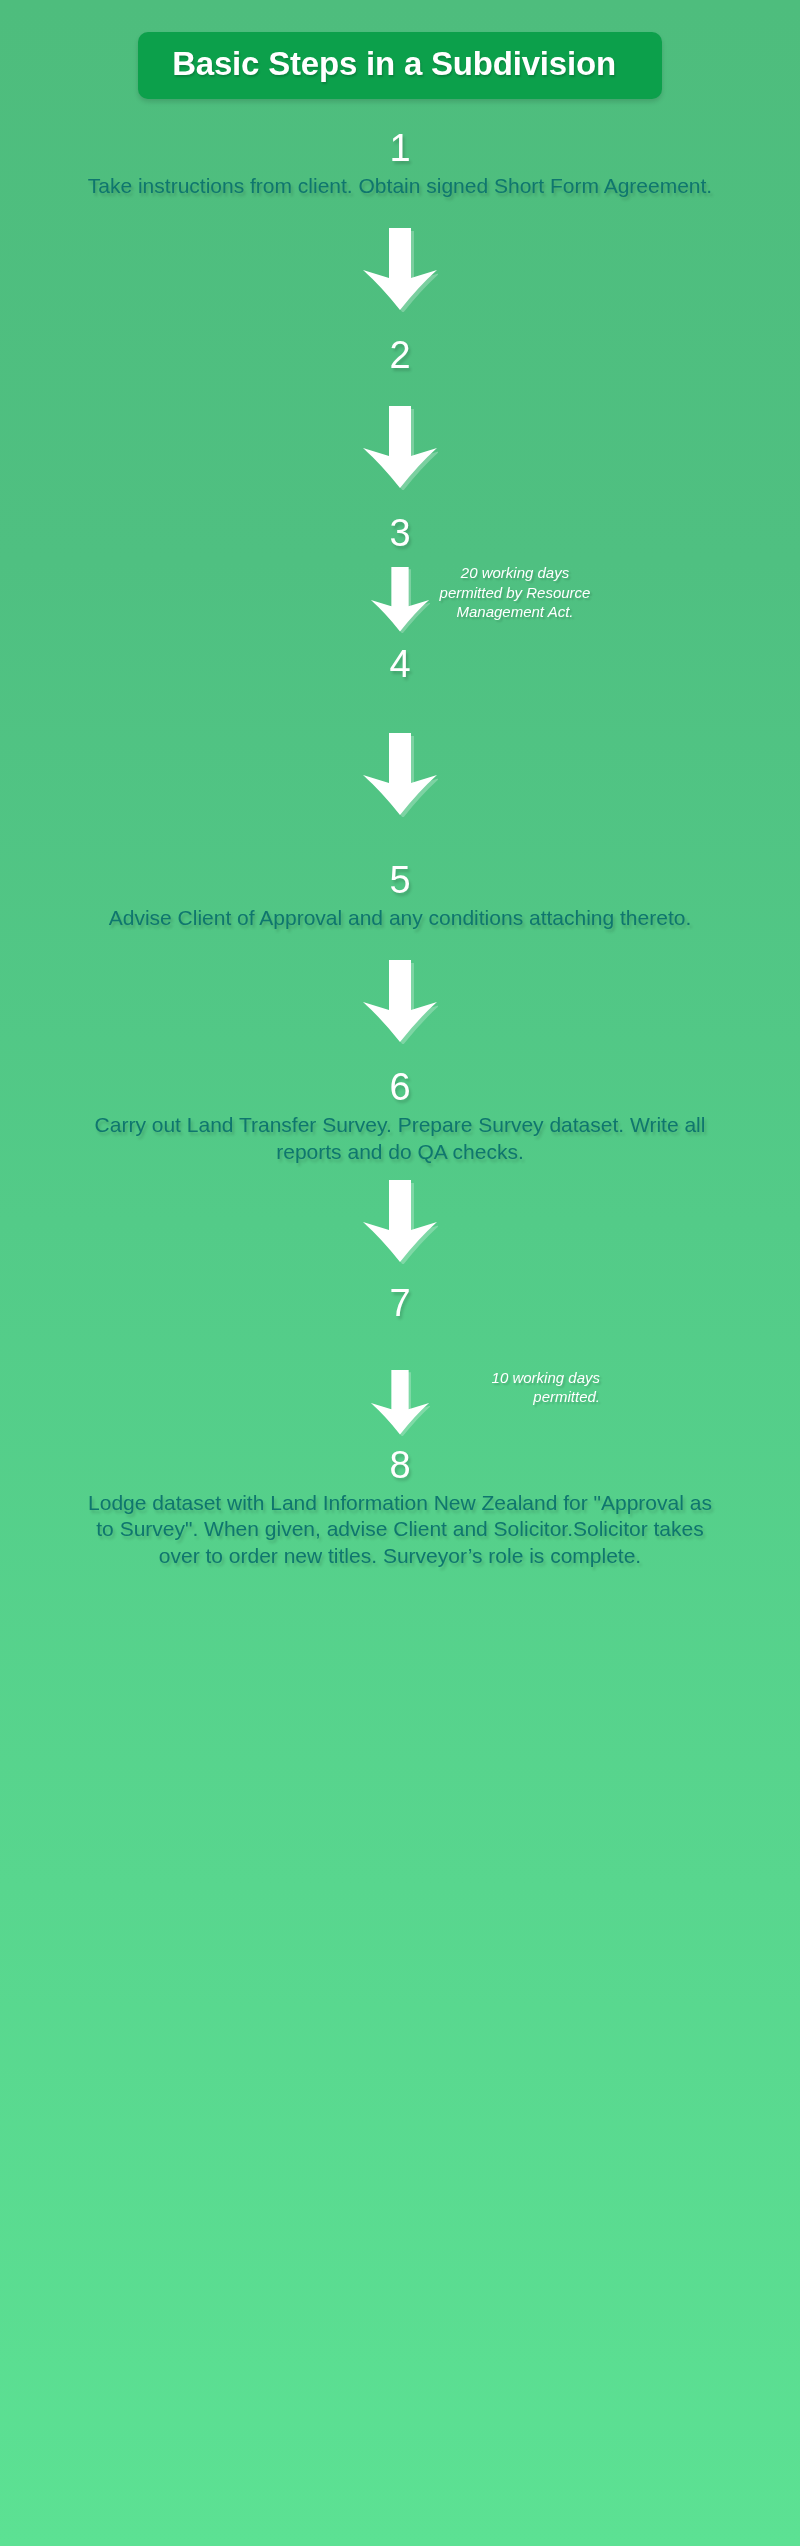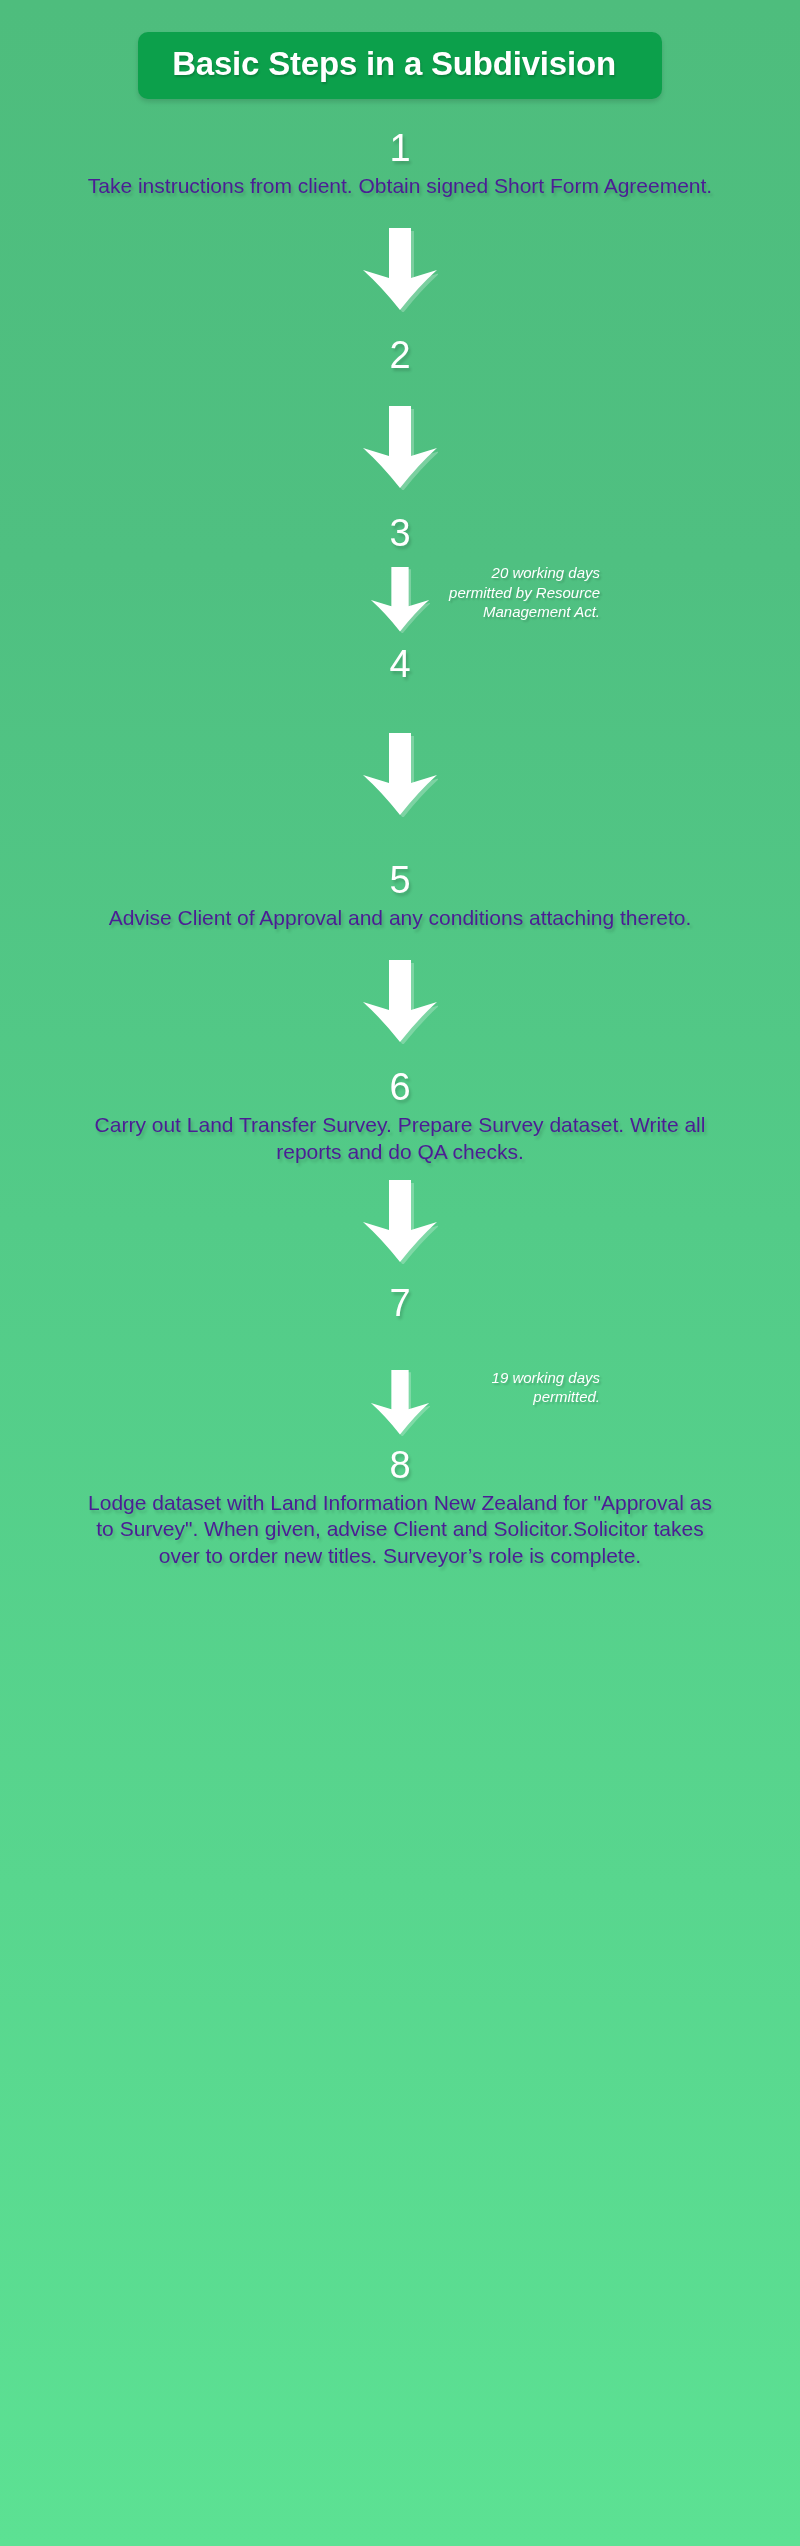--- a/index.html
+++ b/index.html
@@ -52,21 +52,21 @@
     position: relative;
   }
   .step-number {
     color: #ffffff;
     font-size: 38px;
     line-height: 1.05;
     font-weight: normal;
     text-shadow: 2px 3px 3px rgba(0,0,0,0.16);
   }
   .step-text {
-    color: #4c1d95;
+    color: #0f766e;
     font-size: 21px;
     line-height: 1.28;
     margin: 4px auto 0 auto;
     width: 600px;
     text-shadow: 2px 3px 3px rgba(0,0,0,0.16);
   }
   .step-text.wide  { width: 640px; }
 
   
   .arrow-row {
@@ -133,21 +133,21 @@
     <div class="step-number">3</div>
   </div>
 
   <div class="arrow-row" style="margin-top:14px;">
     <svg class="arrow" width="60" height="66" viewBox="0 0 76 84">
       <g transform="translate(1,0)">
         <path d="M26 0 L48 0 L48 50 L74 42 Q56 58 37 82 Q18 58 0 42 L26 50 Z" fill="#ffffff" opacity="0.25" transform="translate(3,3)"></path>
         <path d="M26 0 L48 0 L48 50 L74 42 Q56 58 37 82 Q18 58 0 42 L26 50 Z" fill="#ffffff"></path>
       </g>
     </svg>
-    <div class="arrow-note" style="top:-4px;">20 working days permitted by Resource Management Act.</div>
+    <div class="arrow-note" style="top:-4px;text-align:center;">20 working days permitted by Resource Management Act.</div>
   </div>
 
   <div class="step" style="margin-top:12px;">
     <div class="step-number">4</div>
   </div>
 
   <div class="arrow-row" style="margin-top:48px;">
     <svg class="arrow" width="76" height="84" viewBox="0 0 76 84">
       <g transform="translate(1,0)">
         <path d="M26 0 L48 0 L48 50 L74 42 Q56 58 37 82 Q18 58 0 42 L26 50 Z" fill="#ffffff" opacity="0.25" transform="translate(3,3)"></path>
@@ -188,21 +188,21 @@
     <div class="step-number">7</div>
   </div>
 
   <div class="arrow-row" style="margin-top:46px;">
     <svg class="arrow" width="60" height="66" viewBox="0 0 76 84">
       <g transform="translate(1,0)">
         <path d="M26 0 L48 0 L48 50 L74 42 Q56 58 37 82 Q18 58 0 42 L26 50 Z" fill="#ffffff" opacity="0.25" transform="translate(3,3)"></path>
         <path d="M26 0 L48 0 L48 50 L74 42 Q56 58 37 82 Q18 58 0 42 L26 50 Z" fill="#ffffff"></path>
       </g>
     </svg>
-    <div class="arrow-note" style="top:-2px;">19 working days permitted.</div>
+    <div class="arrow-note" style="top:-2px;">10 working days permitted.</div>
   </div>
 
   <div class="step" style="margin-top:10px;">
     <div class="step-number">8</div>
     <div class="step-text wide">Lodge dataset with Land Information New Zealand for "Approval as to Survey". When given, advise Client and Solicitor.Solicitor takes over to order new titles. Surveyor’s role is complete.</div>
   </div>
 
 </div>
 
 </body></html>

